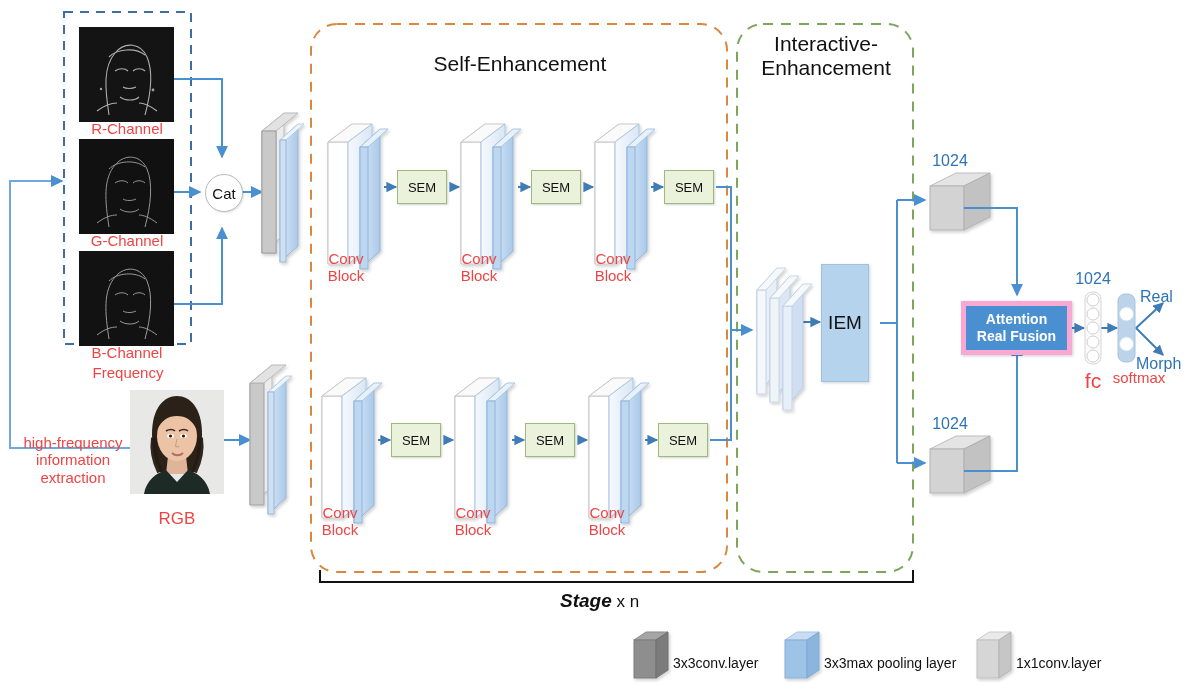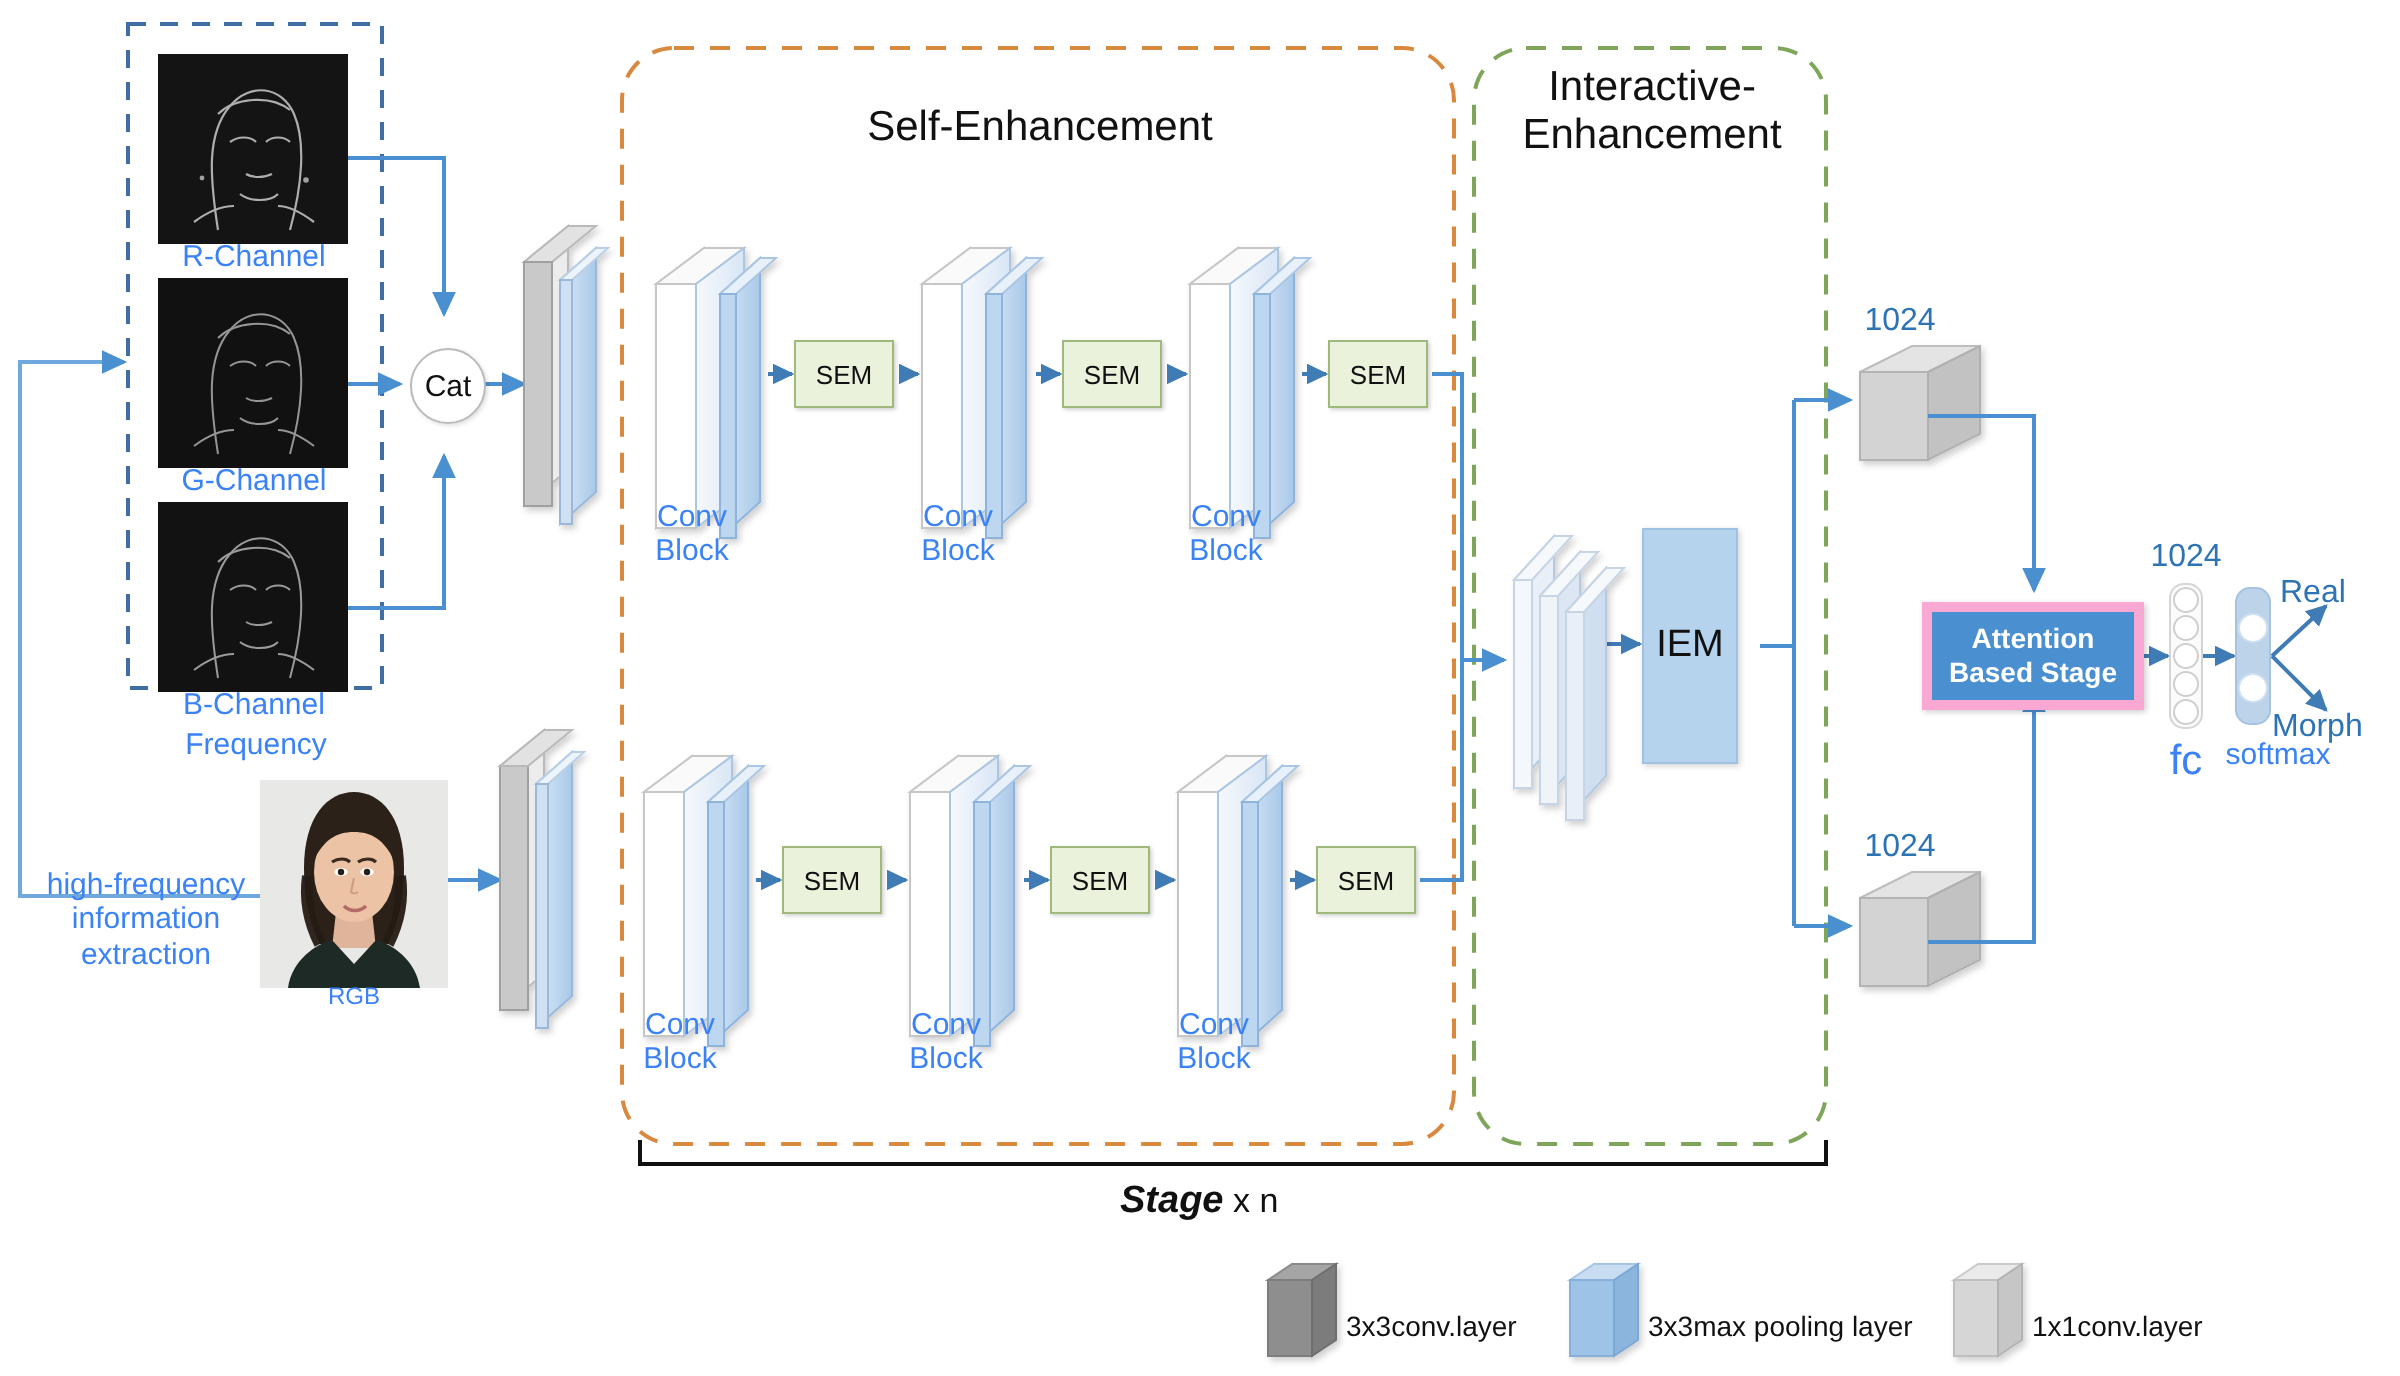--- a/index.html
+++ b/index.html
@@ -1,20 +1,20 @@
 <!DOCTYPE html>
 <html><head>
 <meta charset="utf-8">
 <style>
   html,body{margin:0;padding:0;background:#ffffff;}
   body{width:1200px;height:688px;position:relative;overflow:hidden;
        font-family:"Liberation Sans","DejaVu Sans",sans-serif;color:#1a1a1a;}
   #stage{position:absolute;left:0;top:0;width:1200px;height:688px;}
   svg.layer{position:absolute;left:0;top:0;width:1200px;height:688px;overflow:visible;}
-  .lbl{position:absolute;font-size:15px;color:#3b82f6;text-align:center;line-height:1.15;white-space:pre-line;}
+  .lbl{position:absolute;font-size:15px;color:#ef4444;text-align:center;line-height:1.15;white-space:pre-line;}
   .blue-txt{color:#2E74B5;}
   .sem{position:absolute;box-sizing:border-box;background:#eaf2dc;border:1px solid #9fb87c;
        display:flex;align-items:center;justify-content:center;font-size:13px;color:#111;
        box-shadow:1px 1px 2px rgba(0,0,0,.18);}
   .iem{position:absolute;box-sizing:border-box;background:#b6d3ee;border:1px solid #9dc2e4;
        display:flex;align-items:center;justify-content:center;font-size:19px;color:#111;
        box-shadow:1px 1px 3px rgba(0,0,0,.18);}
   .fusion{position:absolute;box-sizing:border-box;background:#4a90d0;border:5px solid #f9a8d4;
        display:flex;align-items:center;justify-content:center;text-align:center;
        font-size:14px;font-weight:bold;color:#ffffff;line-height:1.2;
@@ -378,33 +378,33 @@
 
   <div class="sem" style="left:391px;top:423px;width:50px;height:34px;">SEM</div>
   <div class="sem" style="left:525px;top:423px;width:50px;height:34px;">SEM</div>
   <div class="sem" style="left:658px;top:423px;width:50px;height:34px;">SEM</div>
 
   <div class="iem" style="left:821px;top:264px;width:48px;height:118px;">IEM</div>
 
   <div class="fusion" style="left:961px;top:301px;width:111px;height:54px;">
     <div>
       <div>Attention</div>
-      <div>Based Stage</div>
+      <div>Real Fusion</div>
     </div>
   </div>
 
   <div class="sectitle" style="left:745px;top:32px;width:162px;white-space:pre-line;">Interactive-
 Enhancement</div>
   <div class="sectitle" style="left:400px;top:52px;width:240px;">Self-Enhancement</div>
 
   <div class="lbl" style="left:71px;top:120px;width:112px;">R-Channel</div>
   <div class="lbl" style="left:71px;top:232px;width:112px;">G-Channel</div>
   <div class="lbl" style="left:71px;top:344px;width:112px;">B-Channel</div>
   <div class="lbl" style="left:68px;top:364px;width:120px;font-size:15px;">Frequency</div>
-  <div class="lbl" style="left:128px;top:492px;width:98px;font-size:12px;">RGB</div>
+  <div class="lbl" style="left:128px;top:509px;width:98px;font-size:17px;">RGB</div>
   <div class="lbl" style="left:8px;top:434px;width:130px;text-align:center;">high-frequency
 information
 extraction</div>
 
   <div class="lbl" style="left:300px;top:250px;width:92px;">Conv
 Block</div>
   <div class="lbl" style="left:433px;top:250px;width:92px;">Conv
 Block</div>
   <div class="lbl" style="left:567px;top:250px;width:92px;">Conv
 Block</div>

